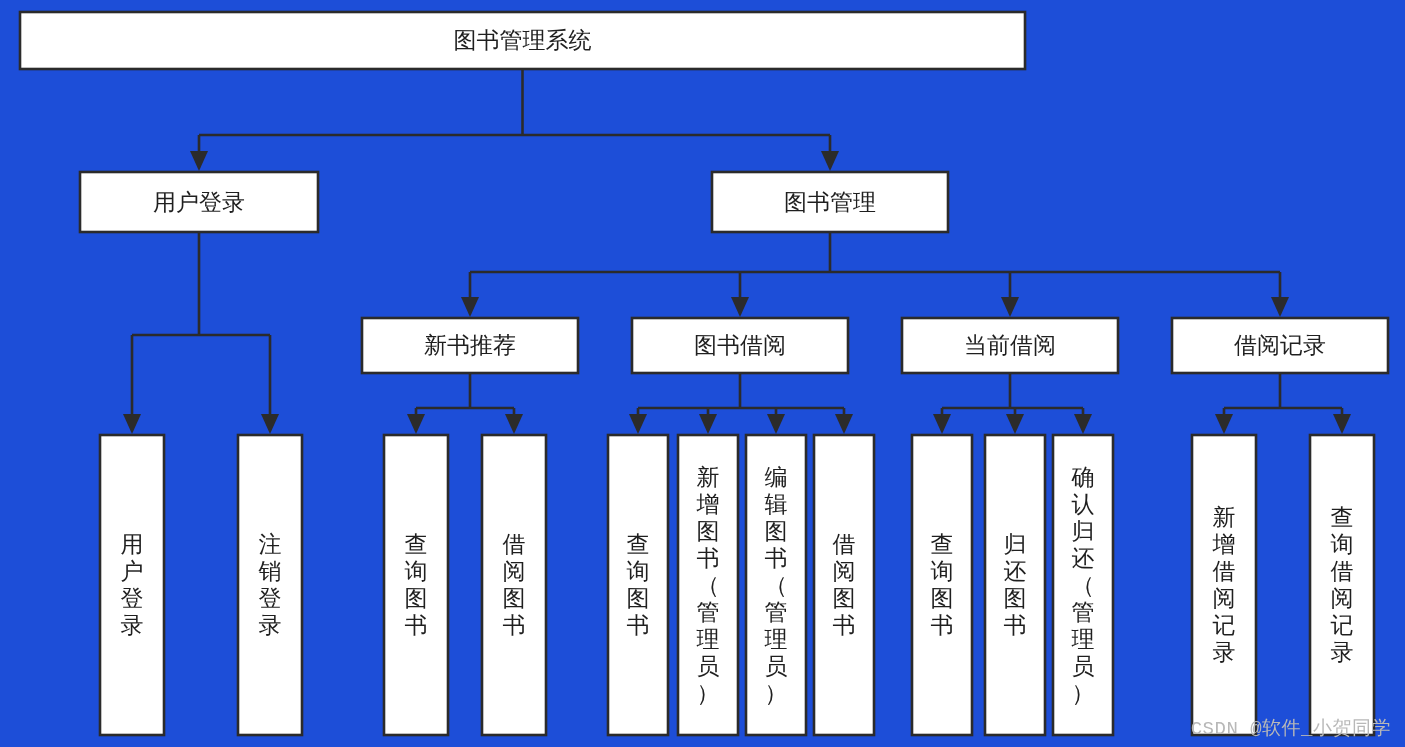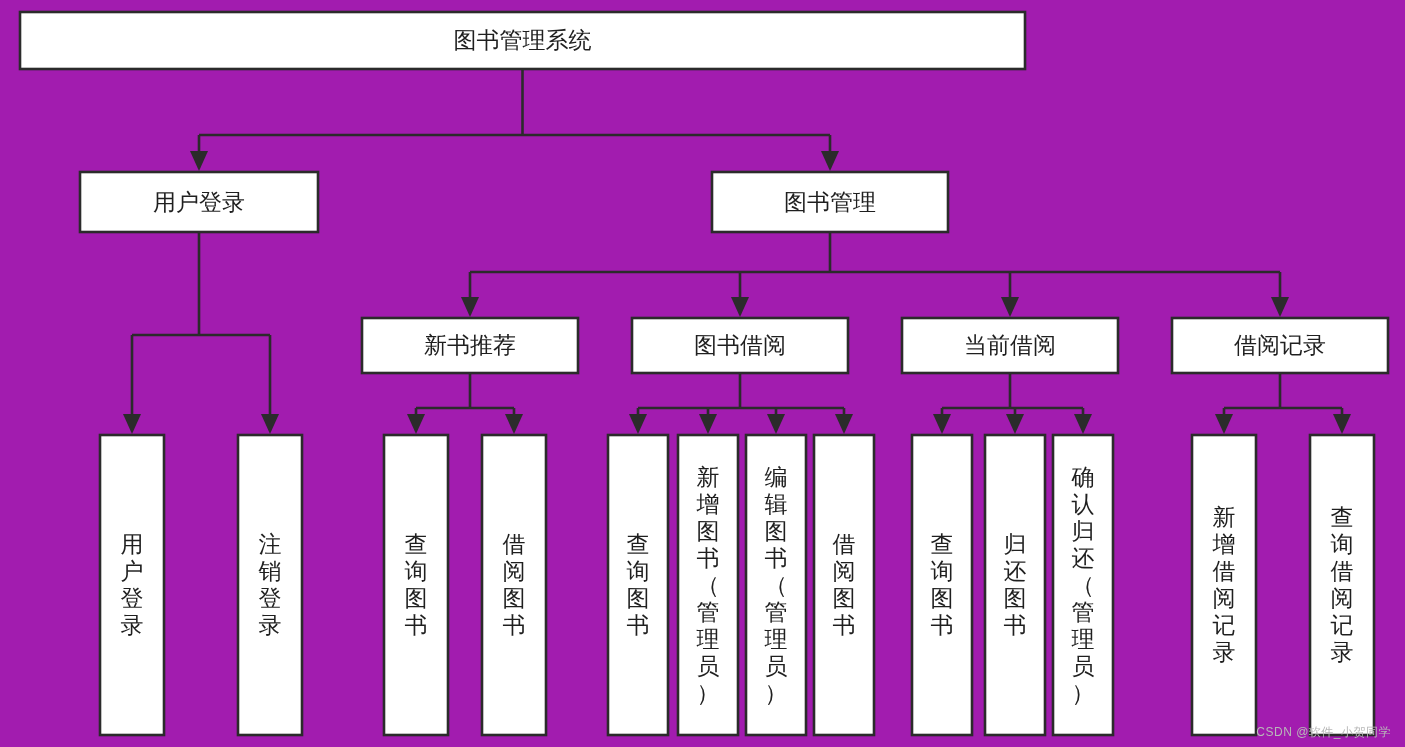--- a/index.html
+++ b/index.html
@@ -11,21 +11,21 @@
   body {
     width: 1405px;
     height: 747px;
     overflow: hidden;
     font-family: "DejaVu Sans", "Liberation Sans", sans-serif;
   }
   #diagram-root {
     position: relative;
     width: 1405px;
     height: 747px;
-    background: #a21caf;
+    background: #1d4ed8;
   }
   svg.diagram-canvas {
     position: absolute;
     left: 0;
     top: 0;
     width: 1405px;
     height: 747px;
     display: block;
   }
   .node-box {
@@ -53,22 +53,22 @@
   .node-label-v {
     fill: #1f1f1f;
     font-family: "DejaVu Sans", "Liberation Sans", sans-serif;
     font-size: 23px;
     text-anchor: middle;
   }
   .watermark-text {
     position: absolute;
     right: 14px;
     bottom: 6px;
-    font-family: Liberation Sans, sans-serif;
-    font-size: 12px;
+    font-family: Liberation Mono, monospace;
+    font-size: 19px;
     color: #b8b8b8;
     letter-spacing: 0.5px;
     white-space: nowrap;
     user-select: none;
   }
 </style>
 </head>
 <body>
 
 <div id="diagram-root">

